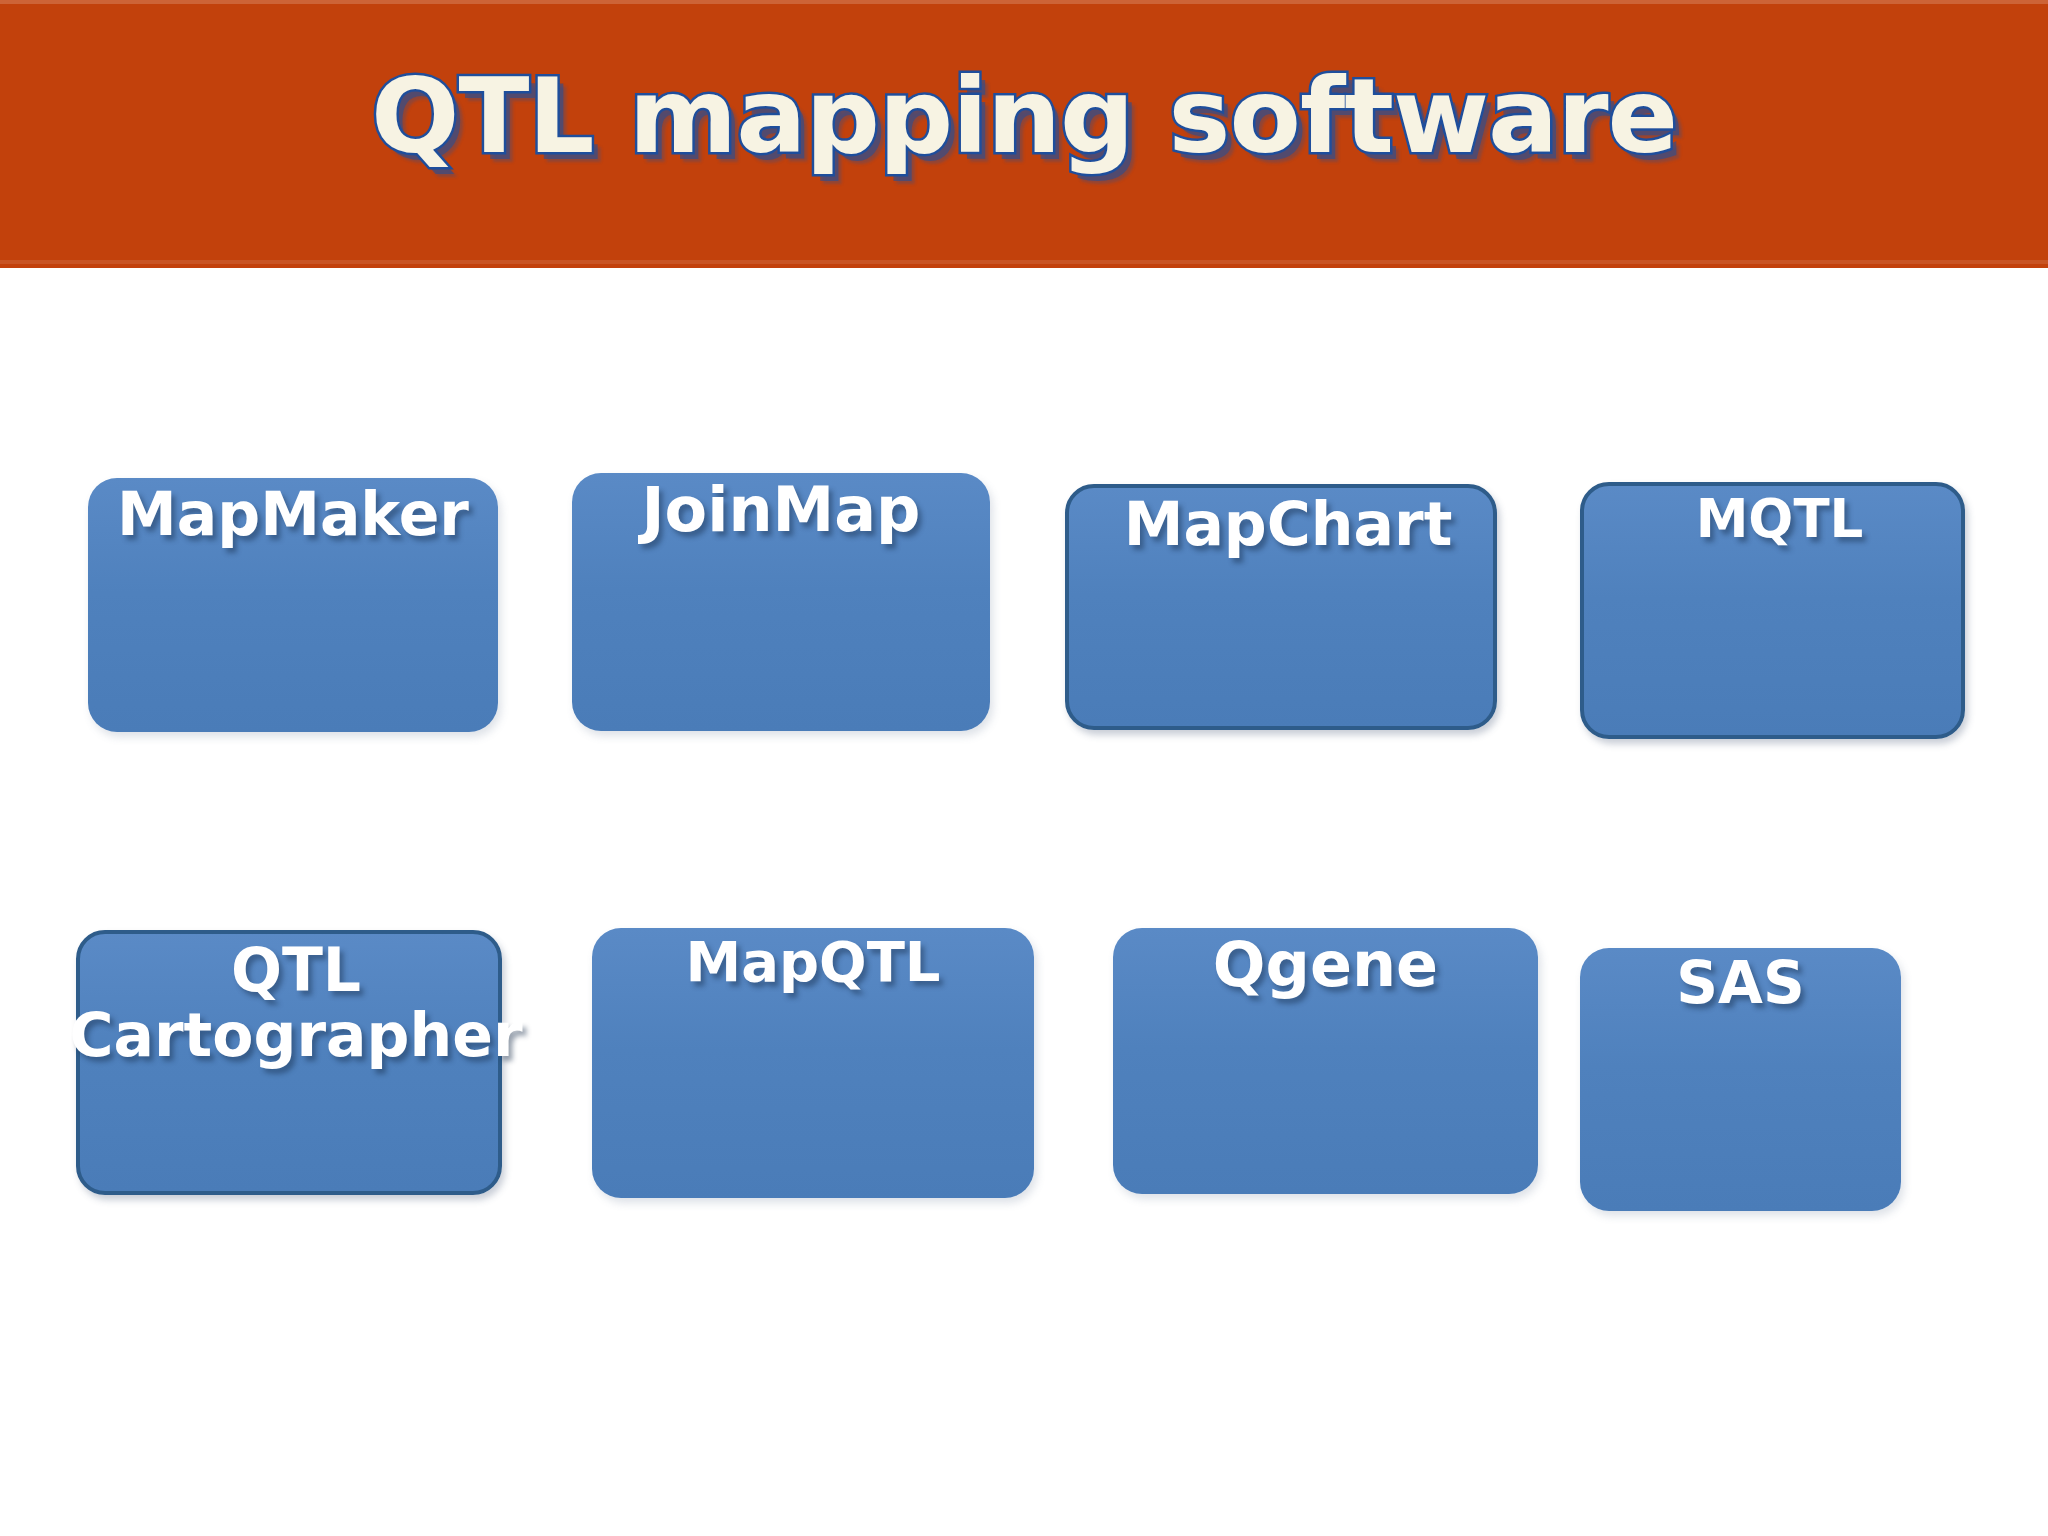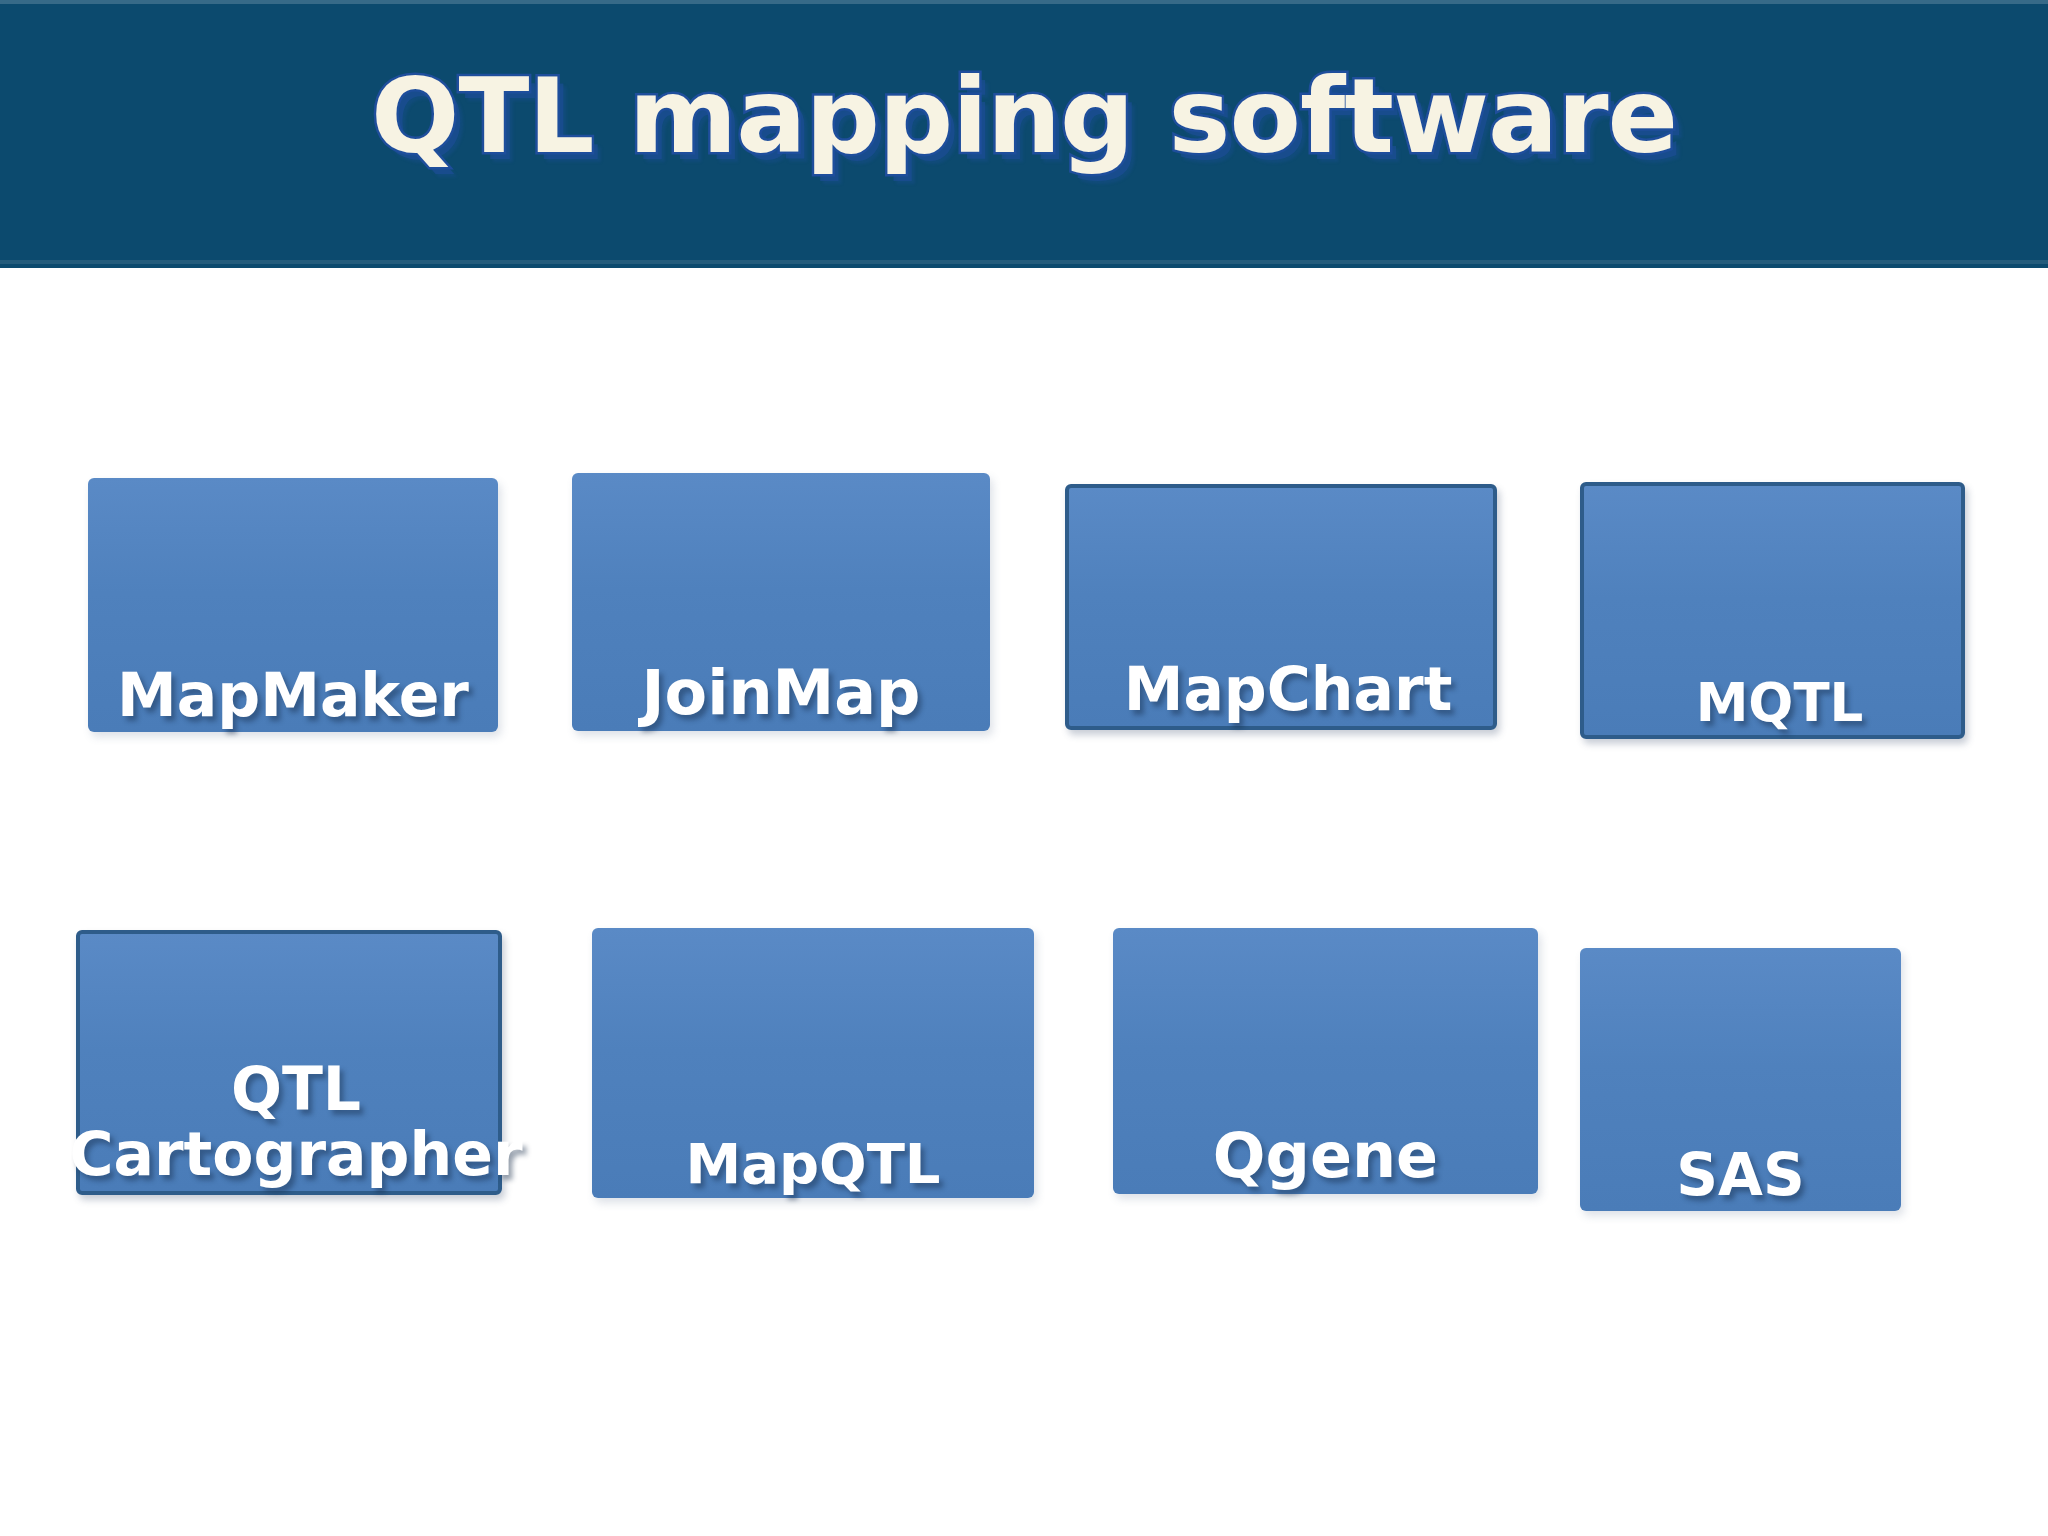--- a/index.html
+++ b/index.html
@@ -15,21 +15,21 @@
     position: relative;
   }
 
   
   #header-bar {
     position: absolute;
     left: 0;
     top: 0;
     width: 2048px;
     height: 268px;
-    background: #0c4a6e;
+    background: #c2410c;
     box-sizing: border-box;
   }
   .hairline {
     position: absolute;
     left: 0;
     width: 2048px;
     height: 4px;
     background: rgba(255,255,255,0.18);
   }
   .hairline.top  { top: 0; }
@@ -52,24 +52,24 @@
     text-shadow:
        6px 7px 0px rgba(31,78,156,0.55),
        9px 10px 3px rgba(31,78,156,0.30);
     white-space: nowrap;
   }
 
   
   .sw-box {
     position: absolute;
     box-sizing: border-box;
-    border-radius: 6px;
+    border-radius: 29px;
     background: linear-gradient(180deg, #5A8AC6 0%, #4F81BD 45%, #4A7CB8 100%);
     display: flex;
-    align-items: flex-end;
+    align-items: flex-start;
     justify-content: center;
     text-align: center;
     color: #FFFFFF;
     font-family: "DejaVu Sans", sans-serif;
     font-weight: bold;
     line-height: 1.08;
     text-shadow: 4px 5px 5px rgba(20,40,70,0.42);
     padding: 4px 14px;
   }
   .sw-box.bordered {

